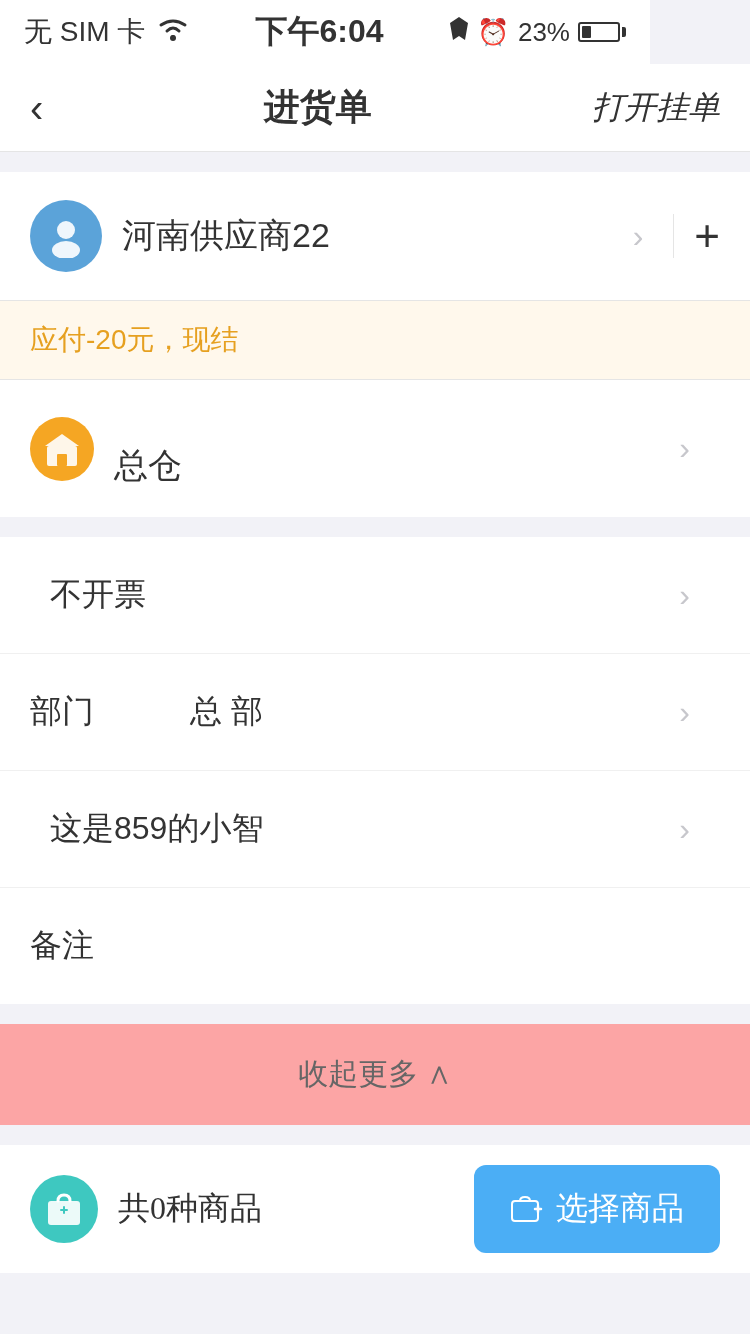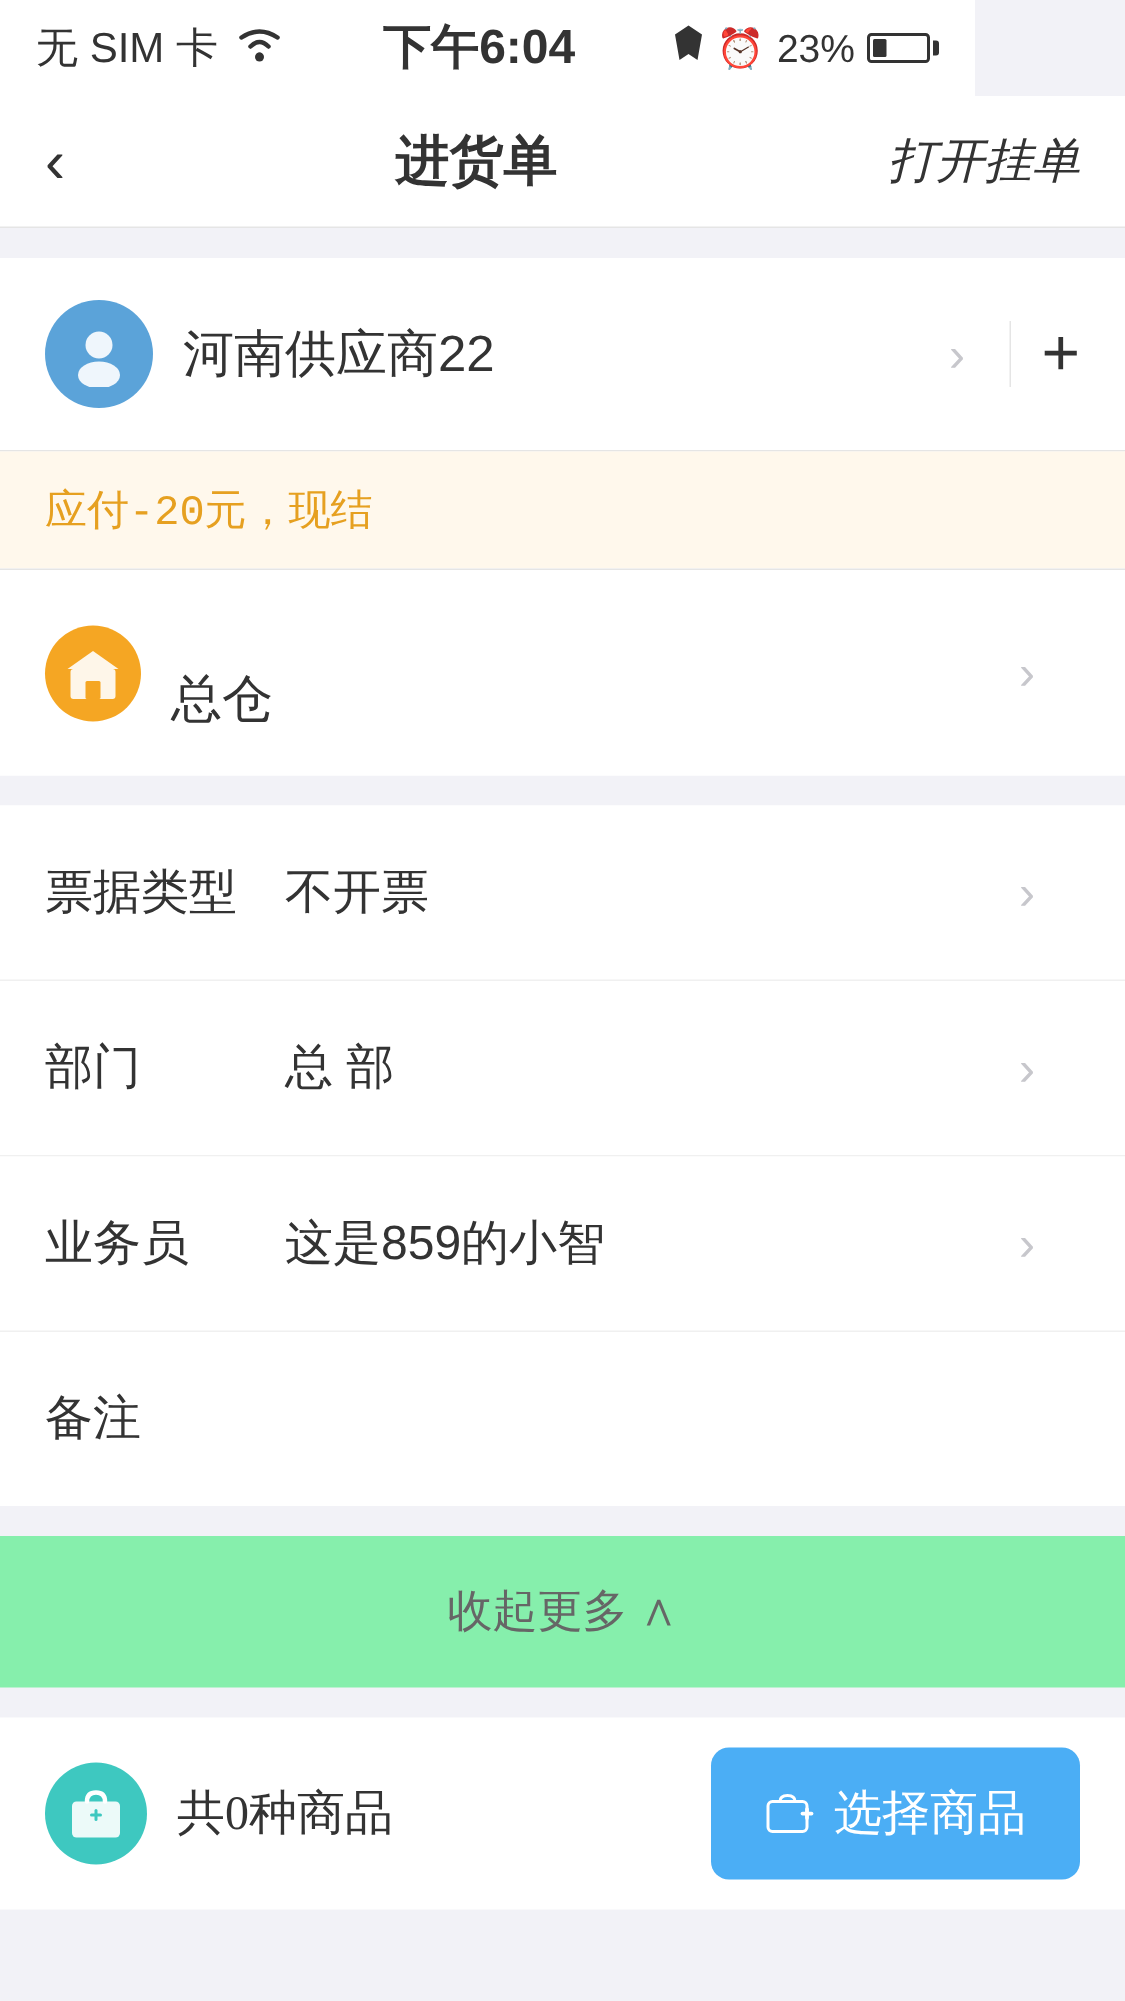--- a/index.html
+++ b/index.html
@@ -109,21 +109,20 @@
       padding-left: 20px;
       border-left: 1px solid #e5e5e5;
     }
 
     
     .notice-banner {
       background: #fff8ec;
       padding: 20px 30px;
       font-size: 28px;
       color: #e6a020;
-      font-family: Liberation Mono, monospace;
     }
 
     
     .warehouse-row {
       display: flex;
       align-items: center;
       padding: 28px 30px;
       background: #fff;
       border-top: 1px solid #e5e5e5;
     }
@@ -172,21 +171,21 @@
     }
     .form-placeholder {
       flex: 1;
       font-size: 32px;
       color: #c7c7cc;
       padding-left: 20px;
     }
 
     
     .collapse-row {
-      background: #86efac;
+      background: #fca5a5;
       padding: 30px;
       text-align: center;
       font-size: 30px;
       color: #666;
       cursor: pointer;
       margin-top: 20px;
     }
 
     
     .bottom-bar {
@@ -319,31 +318,29 @@
         <rect x="14" y="22" width="10" height="12" rx="1" fill="#f5a623"></rect>
       </svg>
     </div>
     <span class="warehouse-name">总仓</span>
     <span class="chevron">›</span>
   </div>
 </div>
 
 <div class="form-section">
   <div class="form-row">
-    <span class="form-label">票据类型</span>
     <span class="form-value">不开票</span>
     <span class="chevron">›</span>
   </div>
   <div class="form-row">
     <span class="form-label">部门</span>
     <span class="form-value">总 部</span>
     <span class="chevron">›</span>
   </div>
   <div class="form-row">
-    <span class="form-label">业务员</span>
     <span class="form-value">这是859的小智</span>
     <span class="chevron">›</span>
   </div>
   <div class="form-row">
     <span class="form-label">备注</span>
   </div>
 </div>
 
 <div class="collapse-row">
   <span>收起更多 ∧</span>

